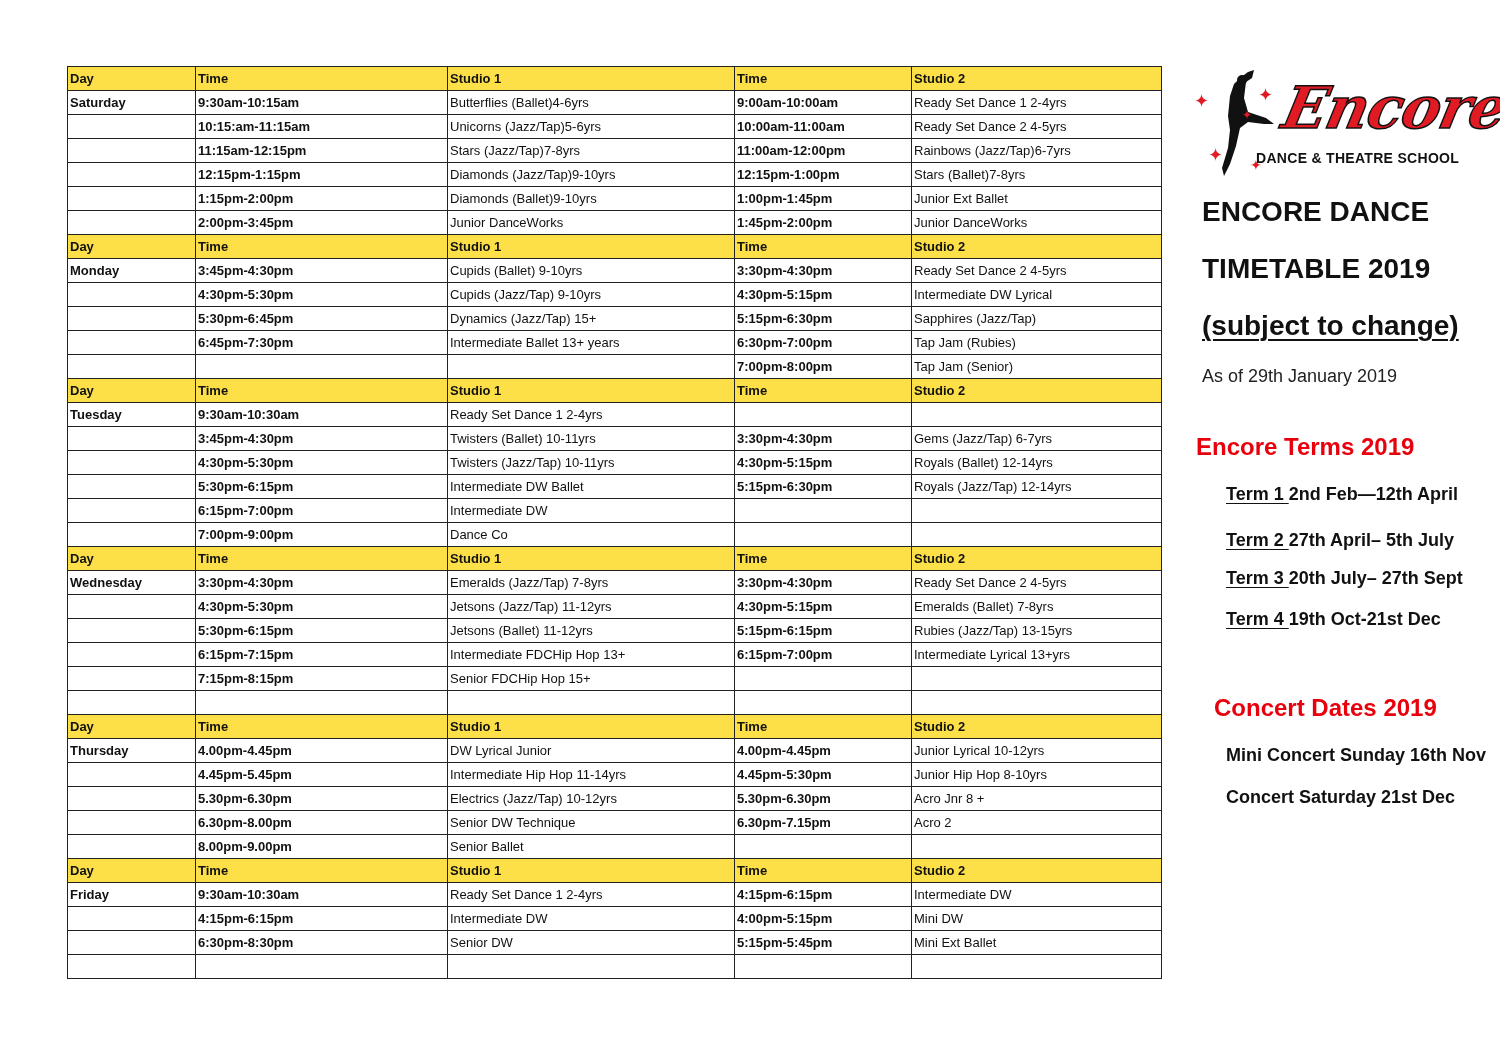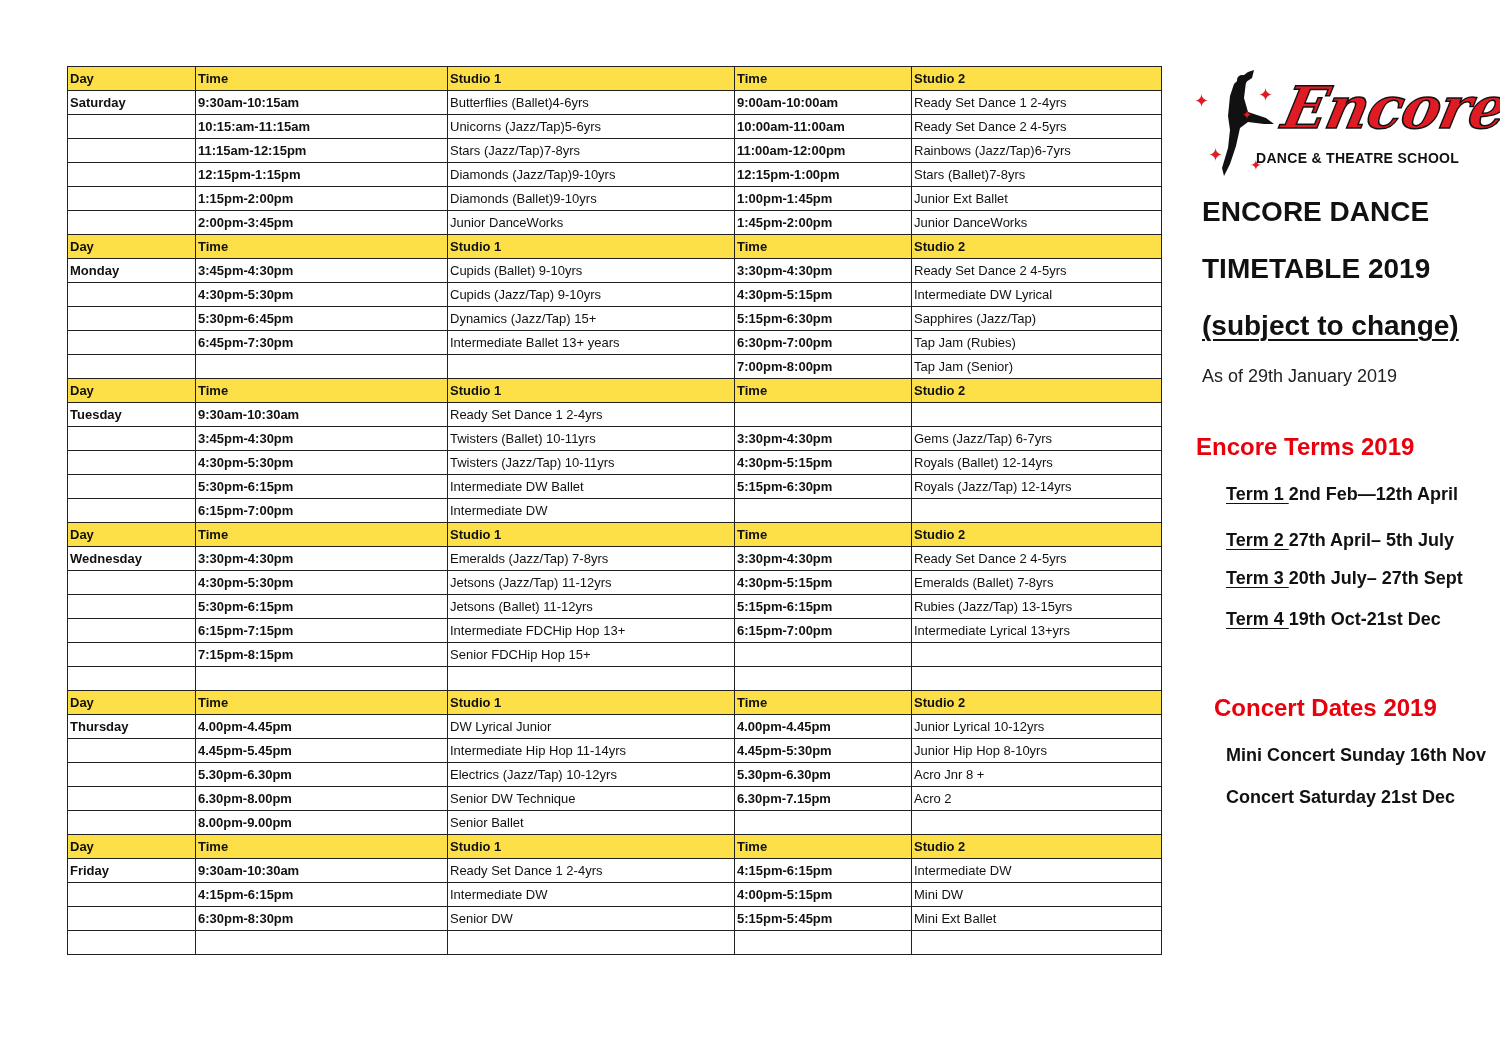--- a/index.html
+++ b/index.html
@@ -168,20 +168,27 @@
         <td class="b">5:15pm-6:30pm</td>
         <td>Royals (Jazz/Tap) 12-14yrs</td>
       </tr>
       <tr>
         <td class="b"></td>
         <td class="b">6:15pm-7:00pm</td>
         <td>Intermediate DW</td>
         <td class="b"></td>
         <td></td>
       </tr>
+      <tr>
+        <td class="b"></td>
+        <td class="b">7:00pm-9:00pm</td>
+        <td>Dance Co</td>
+        <td class="b"></td>
+        <td></td>
+      </tr>
       <tr class="hdr">
         <td>Day</td>
         <td>Time</td>
         <td>Studio 1</td>
         <td>Time</td>
         <td>Studio 2</td>
       </tr>
       <tr>
         <td class="b">Wednesday</td>
         <td class="b">3:30pm-4:30pm</td>

